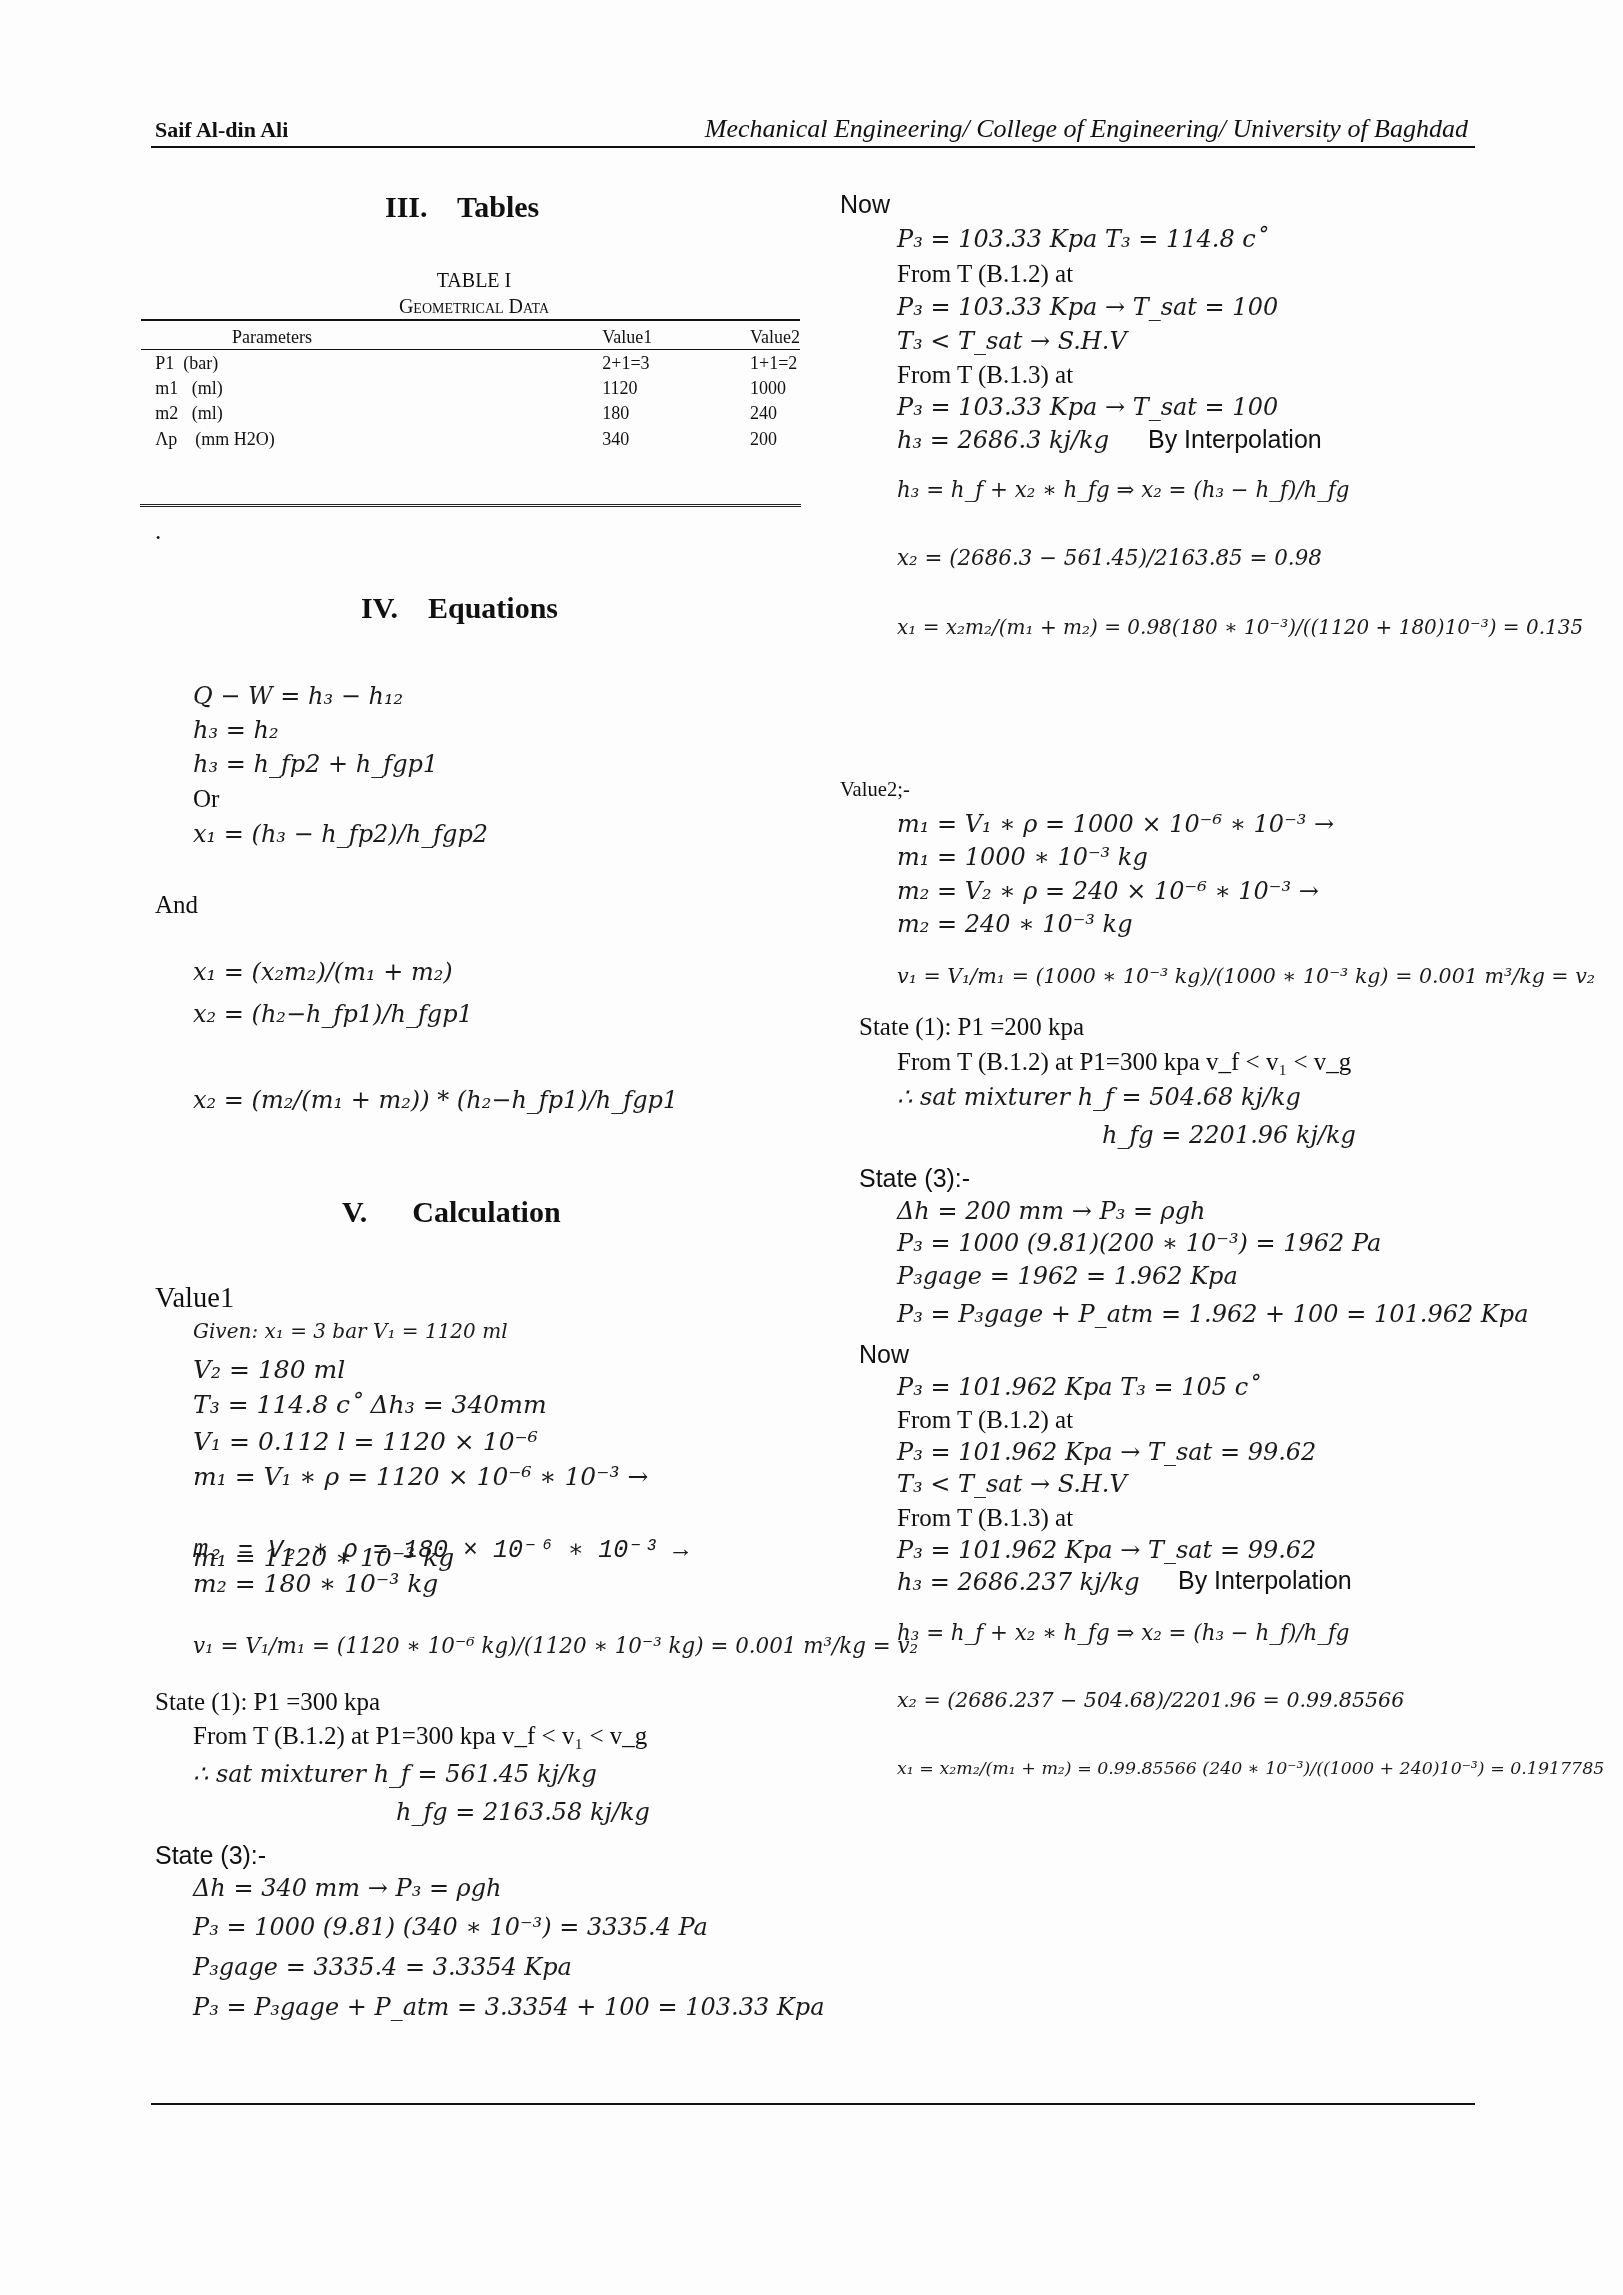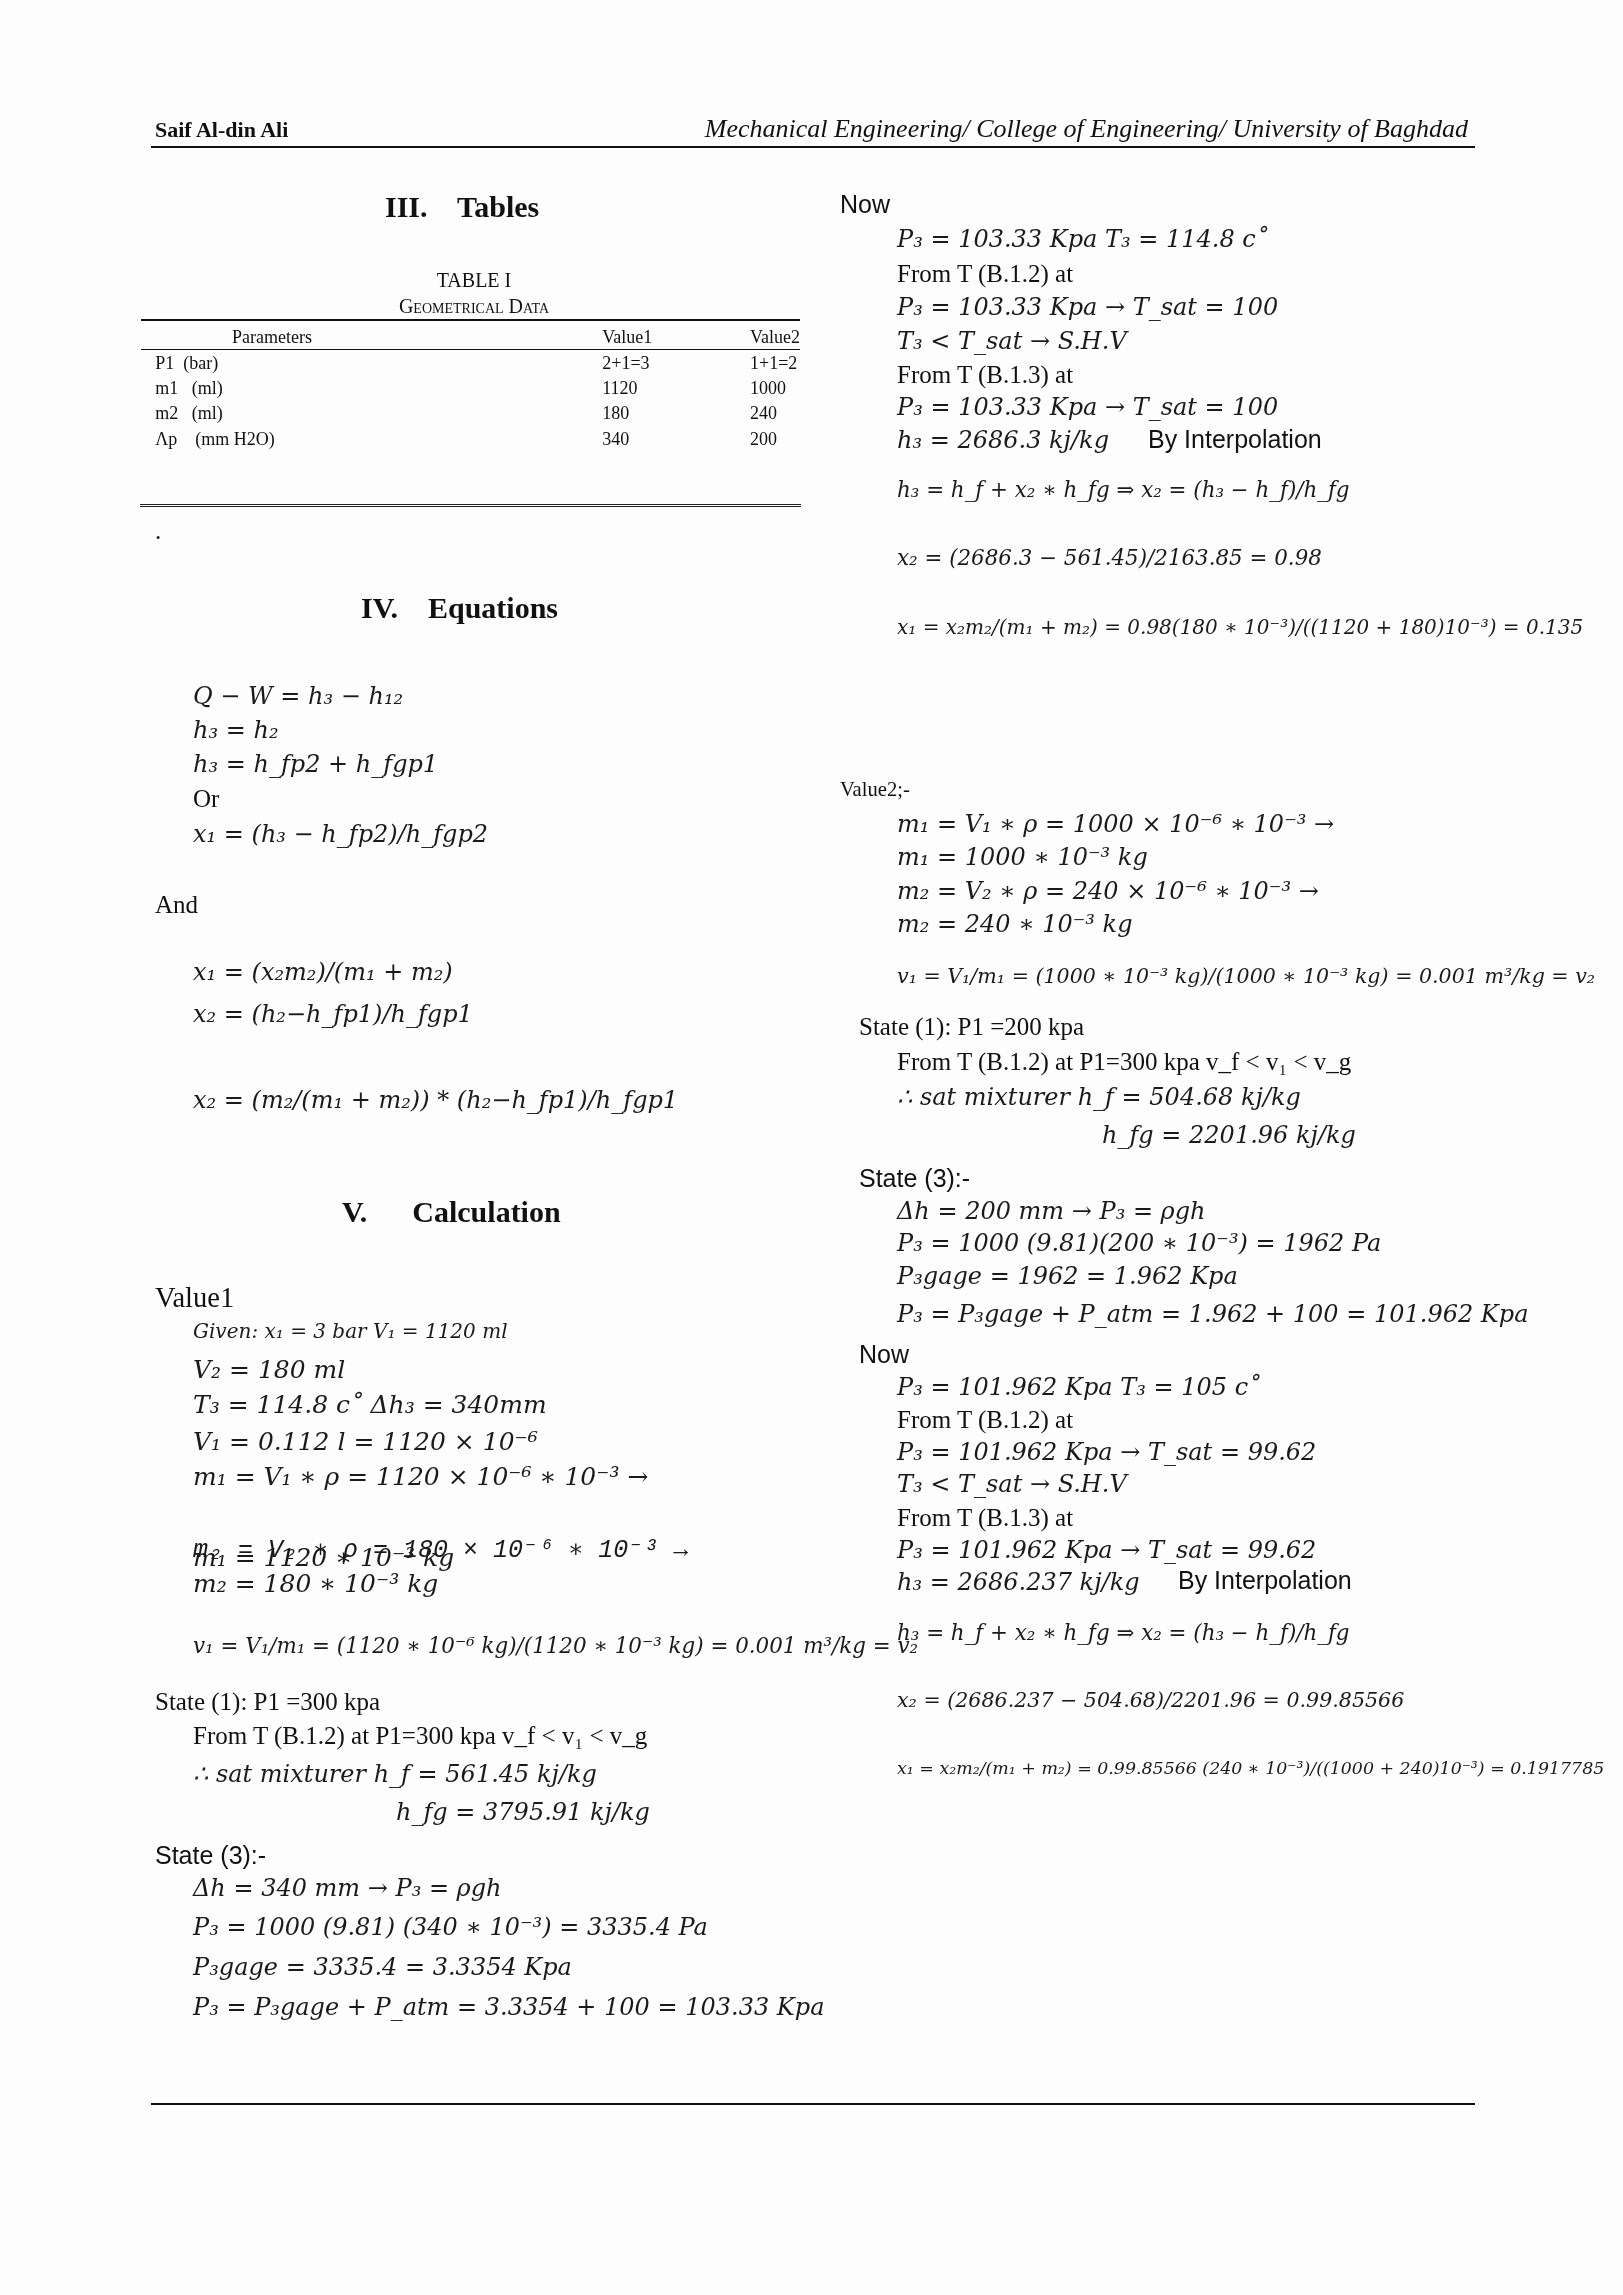--- a/index.html
+++ b/index.html
@@ -94,21 +94,21 @@
 <div class="line m" style="left:193px;top:1390px;font-size:25px;">T₃ = 114.8 c˚ Δh₃ = 340mm</div>
 <div class="line m" style="left:193px;top:1427px;font-size:25px;">V₁ = 0.112 l = 1120  × 10⁻⁶</div>
 <div class="line m" style="left:193px;top:1462px;font-size:25px;">m₁ = V₁ ∗ ρ = 1120  × 10⁻⁶ ∗ 10⁻³ →</div>
 <div class="line m" style="left:193px;top:1498px;font-size:25px;margin-top:45px;">m₁ = 1120 ∗ 10⁻³ kg</div>
 <div class="line m" style="left:193px;top:1534px;font-size:25px;font-family:Liberation Mono, monospace;">m₂ = V₂ ∗ ρ = 180  × 10⁻⁶ ∗ 10⁻³ →</div>
 <div class="line m" style="left:193px;top:1569px;font-size:25px;">m₂ = 180 ∗ 10⁻³ kg</div>
 <div class="line m" style="left:193px;top:1633px;font-size:21.4px;">v₁ = V₁/m₁ = (1120 ∗ 10⁻⁶ kg)/(1120 ∗ 10⁻³ kg) = 0.001 m³/kg = v₂</div>
 <div class="line t" style="left:155px;top:1688px;">State (1): P1 =300 kpa</div>
 <div class="line t" style="left:193px;top:1722px;">From T (B.1.2) at P1=300 kpa  v_f &lt; v₁ &lt; v_g</div>
 <div class="line m" style="left:193px;top:1760px;">∴ sat mixturer    h_f = 561.45 kj/kg</div>
-<div class="line m" style="left:396px;top:1798px;">h_fg = 3795.91 kj/kg</div>
+<div class="line m" style="left:396px;top:1798px;">h_fg = 2163.58 kj/kg</div>
 <div class="line s" style="left:155px;top:1841px;">State (3):-</div>
 <div class="line m" style="left:193px;top:1874px;">Δh = 340 mm  →  P₃ = ρgh</div>
 <div class="line m" style="left:193px;top:1913px;">P₃ = 1000 (9.81) (340 ∗ 10⁻³) = 3335.4 Pa</div>
 <div class="line m" style="left:193px;top:1953px;">P₃gage = 3335.4 = 3.3354 Kpa</div>
 <div class="line m" style="left:193px;top:1993px;">P₃ = P₃gage + P_atm = 3.3354 + 100 = 103.33 Kpa</div>
 
 <div class="line s" style="left:840px;top:190px;">Now</div>
 <div class="line m" style="left:897px;top:225px;">P₃ = 103.33 Kpa     T₃ = 114.8 c˚</div>
 <div class="line t" style="left:897px;top:260px;">From T (B.1.2) at</div>
 <div class="line m" style="left:897px;top:293px;">P₃ = 103.33 Kpa  →  T_sat = 100</div>

